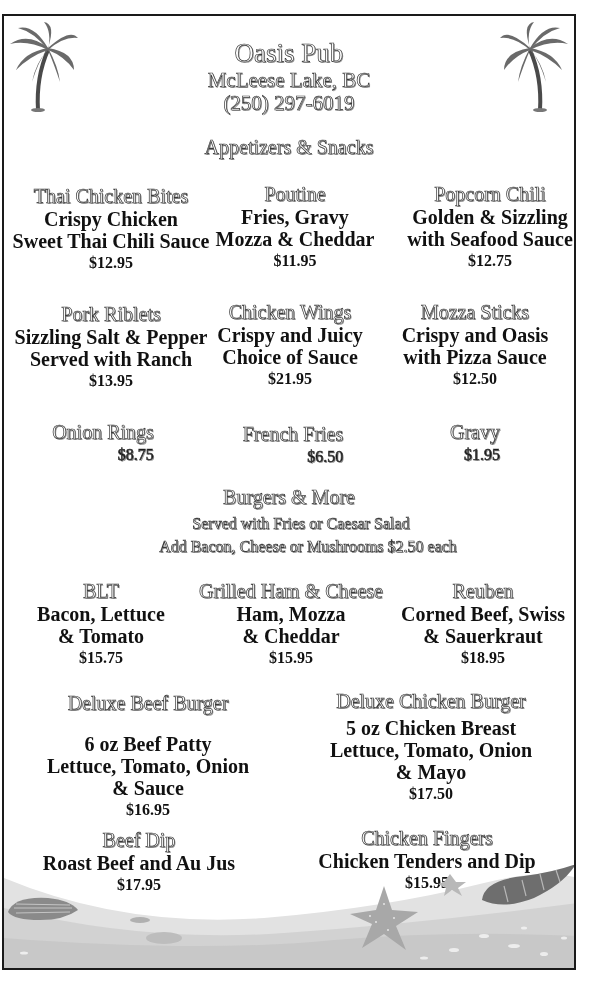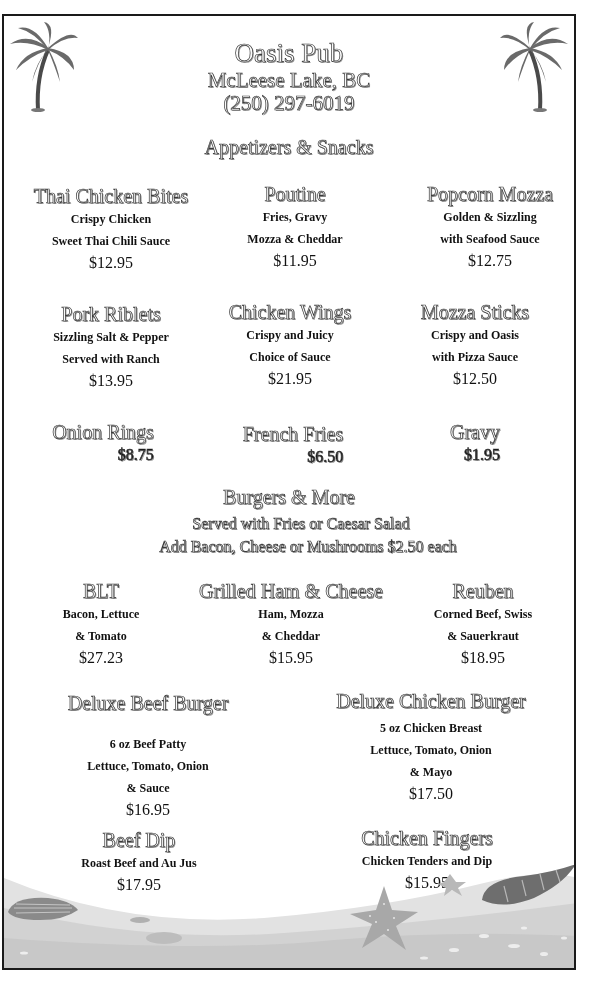--- a/index.html
+++ b/index.html
@@ -14,22 +14,22 @@
     text-shadow: 1px 1px 0 #9a9a9a;
     font-family: "Liberation Serif", "DejaVu Serif", serif;
   }
   .abs { position: absolute; text-align: center; }
   .title { font-size: 27px; left: 0; right: 0; top: 22px; line-height: 30px; }
   .sub { font-size: 21px; left: 0; right: 0; line-height: 23px; font-family: Liberation Serif, serif; }
   .section { font-size: 20px; left: 0; right: 0; }
   .section-note { font-size: 16px; left: 0; right: 0; line-height: 20px; margin-left: 24px; }
   .item { position: absolute; text-align: center; transform: translateX(-50%); white-space: nowrap; }
   .item .name { font-size: 20px; line-height: 20px; display: block; margin-bottom: 2px; }
-  .item .desc { font-size: 12px; font-weight: bold; line-height: 22px; display: block; color: #111; }
-  .item .price { font-size: 16px; font-weight: normal; line-height: 22px; display: block; color: #111; }
+  .item .desc { font-size: 20px; font-weight: bold; line-height: 22px; display: block; color: #111; }
+  .item .price { font-size: 16px; font-weight: bold; line-height: 22px; display: block; color: #111; }
   .item .price.outline { font-weight: normal; text-align: right; }
   .palm { position: absolute; }
   .beach { position: absolute; left: 0; bottom: 0; width: 574px; height: 110px; }
 </style>
 </head>
 <body>
 
 <div class="frame">
 
   <svg class="palm" style="left:4px;top:6px" width="72" height="92" viewBox="0 0 72 92">
@@ -75,21 +75,21 @@
     <span class="desc">Sweet Thai Chili Sauce</span>
     <span class="price">$12.95</span>
   </div>
   <div class="item" style="left:291px;top:168px">
     <span class="name outline">Poutine</span>
     <span class="desc">Fries, Gravy</span>
     <span class="desc">Mozza &amp; Cheddar</span>
     <span class="price">$11.95</span>
   </div>
   <div class="item" style="left:486px;top:168px">
-    <span class="name outline">Popcorn Mozza</span>
+    <span class="name outline">Popcorn Chili</span>
     <span class="desc">Golden &amp; Sizzling</span>
     <span class="desc">with Seafood Sauce</span>
     <span class="price">$12.75</span>
   </div>
 
   <div class="item" style="left:107px;top:288px">
     <span class="name outline">Pork Riblets</span>
     <span class="desc">Sizzling Salt &amp; Pepper</span>
     <span class="desc">Served with Ranch</span>
     <span class="price">$13.95</span>
@@ -121,21 +121,21 @@
   </div>
 
   <div class="abs section outline" style="top:470px">Burgers &amp; More</div>
   <div class="abs section-note outline" style="top:498px">Served with Fries or Caesar Salad</div>
   <div class="abs section-note outline" style="top:521px;left:14px">Add Bacon, Cheese or Mushrooms  $2.50 each</div>
 
   <div class="item" style="left:97px;top:565px">
     <span class="name outline">BLT</span>
     <span class="desc">Bacon, Lettuce</span>
     <span class="desc">&amp; Tomato</span>
-    <span class="price">$27.23</span>
+    <span class="price">$15.75</span>
   </div>
   <div class="item" style="left:287px;top:565px">
     <span class="name outline">Grilled Ham &amp; Cheese</span>
     <span class="desc">Ham, Mozza</span>
     <span class="desc">&amp; Cheddar</span>
     <span class="price">$15.95</span>
   </div>
   <div class="item" style="left:479px;top:565px">
     <span class="name outline">Reuben</span>
     <span class="desc">Corned Beef, Swiss</span>

